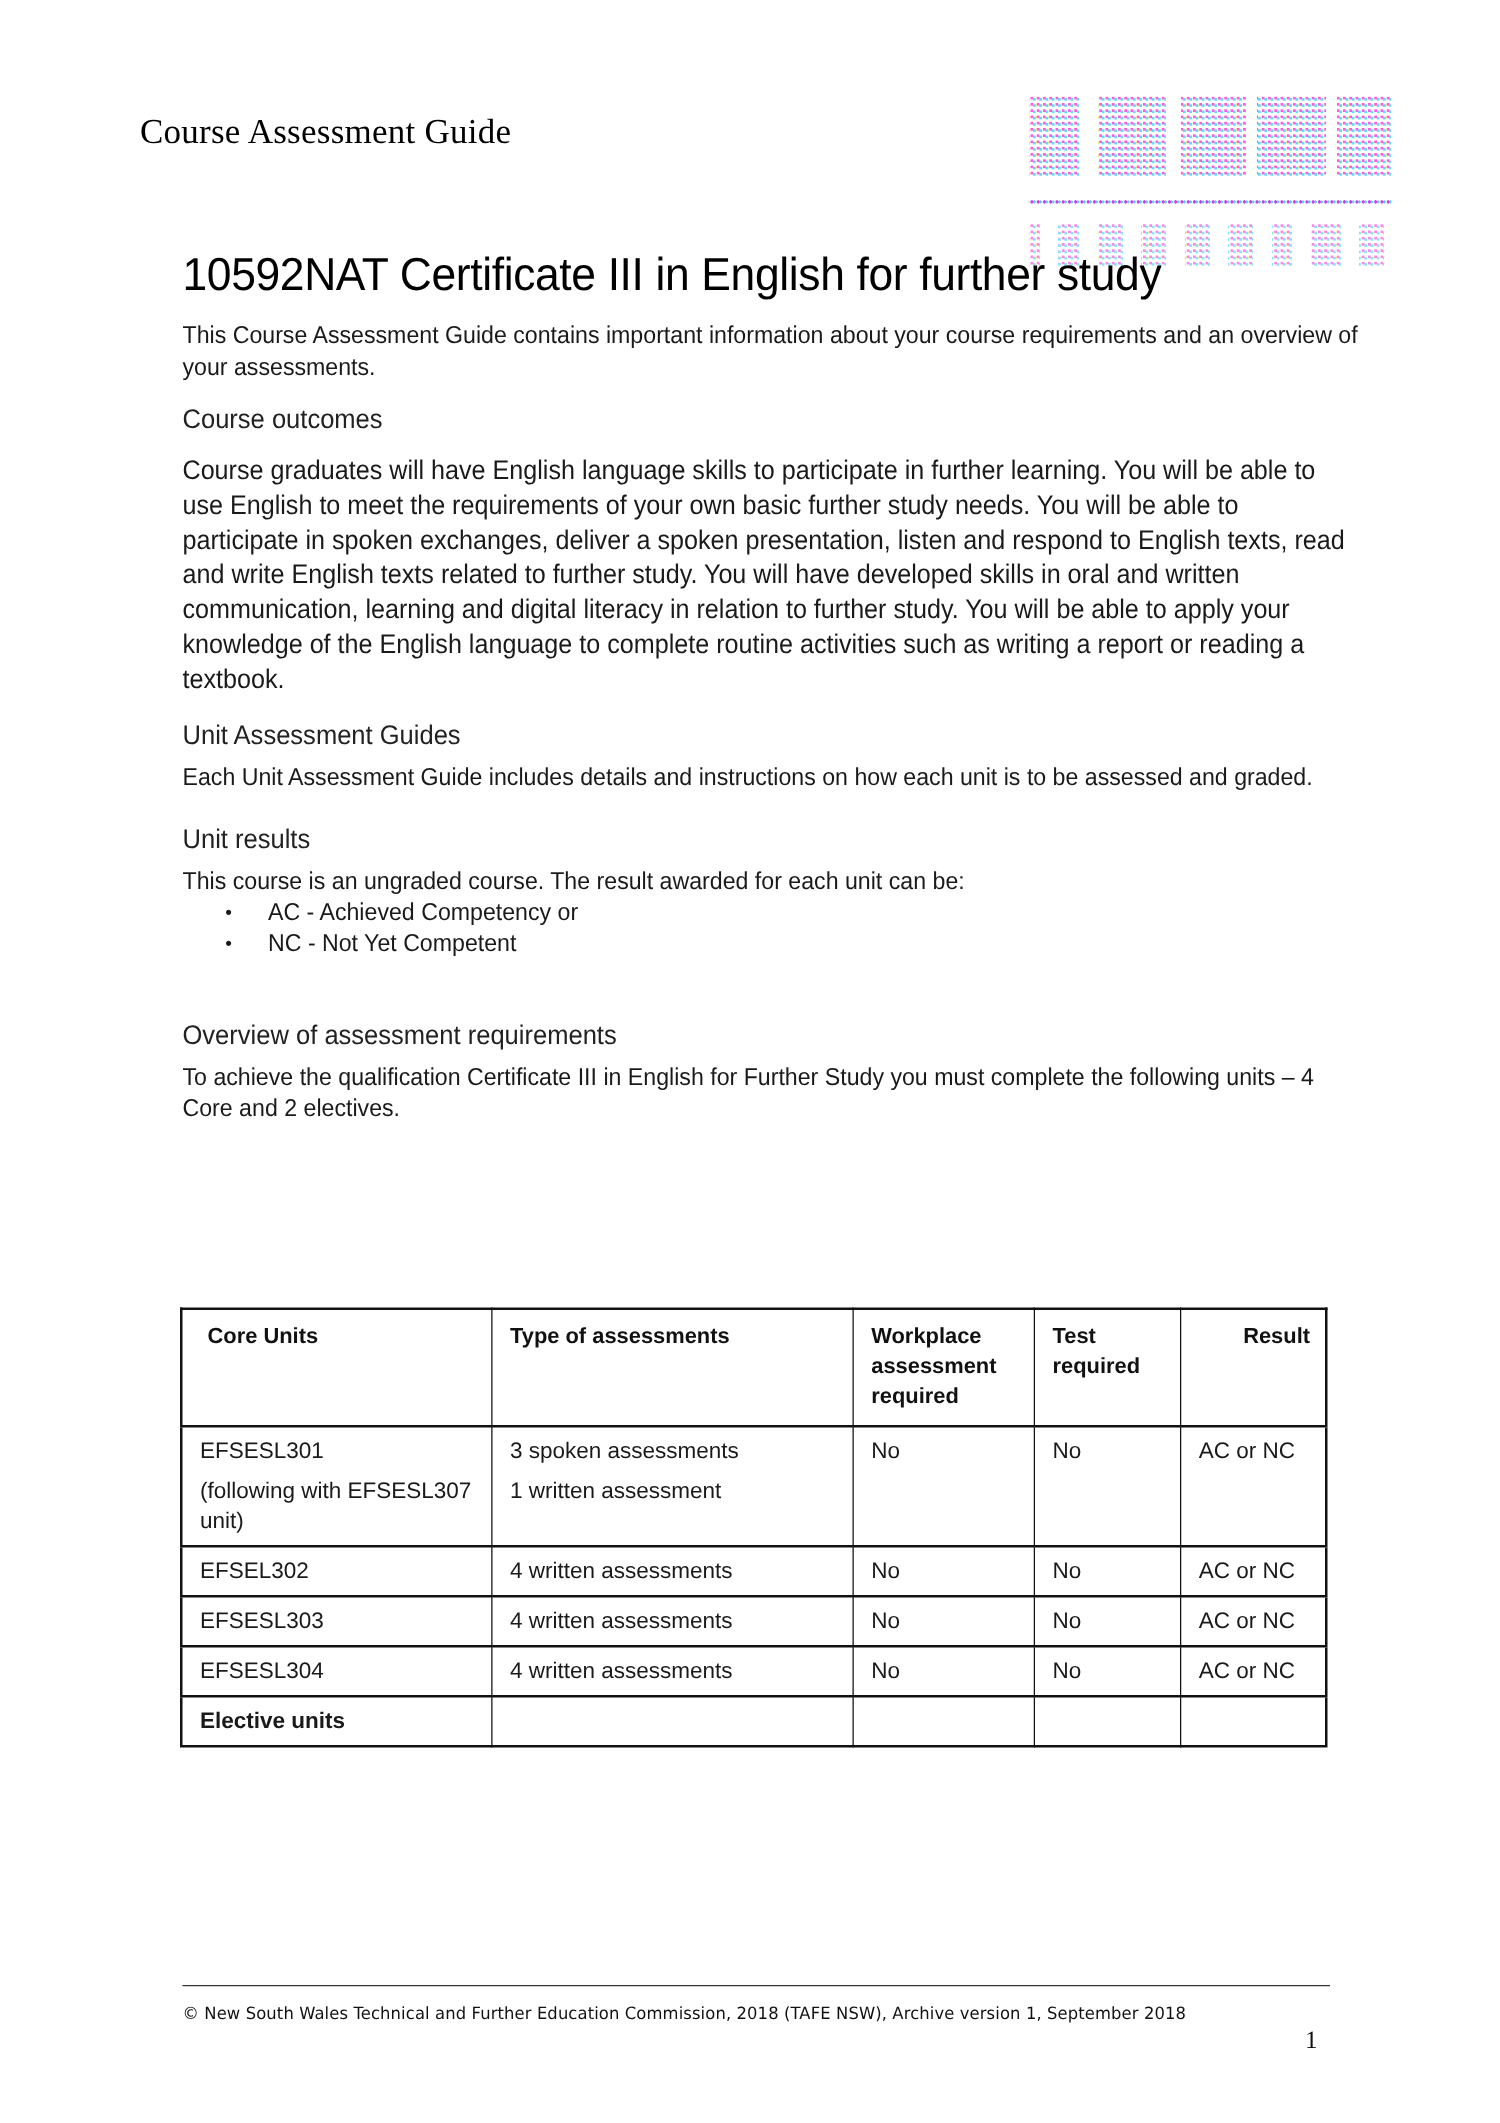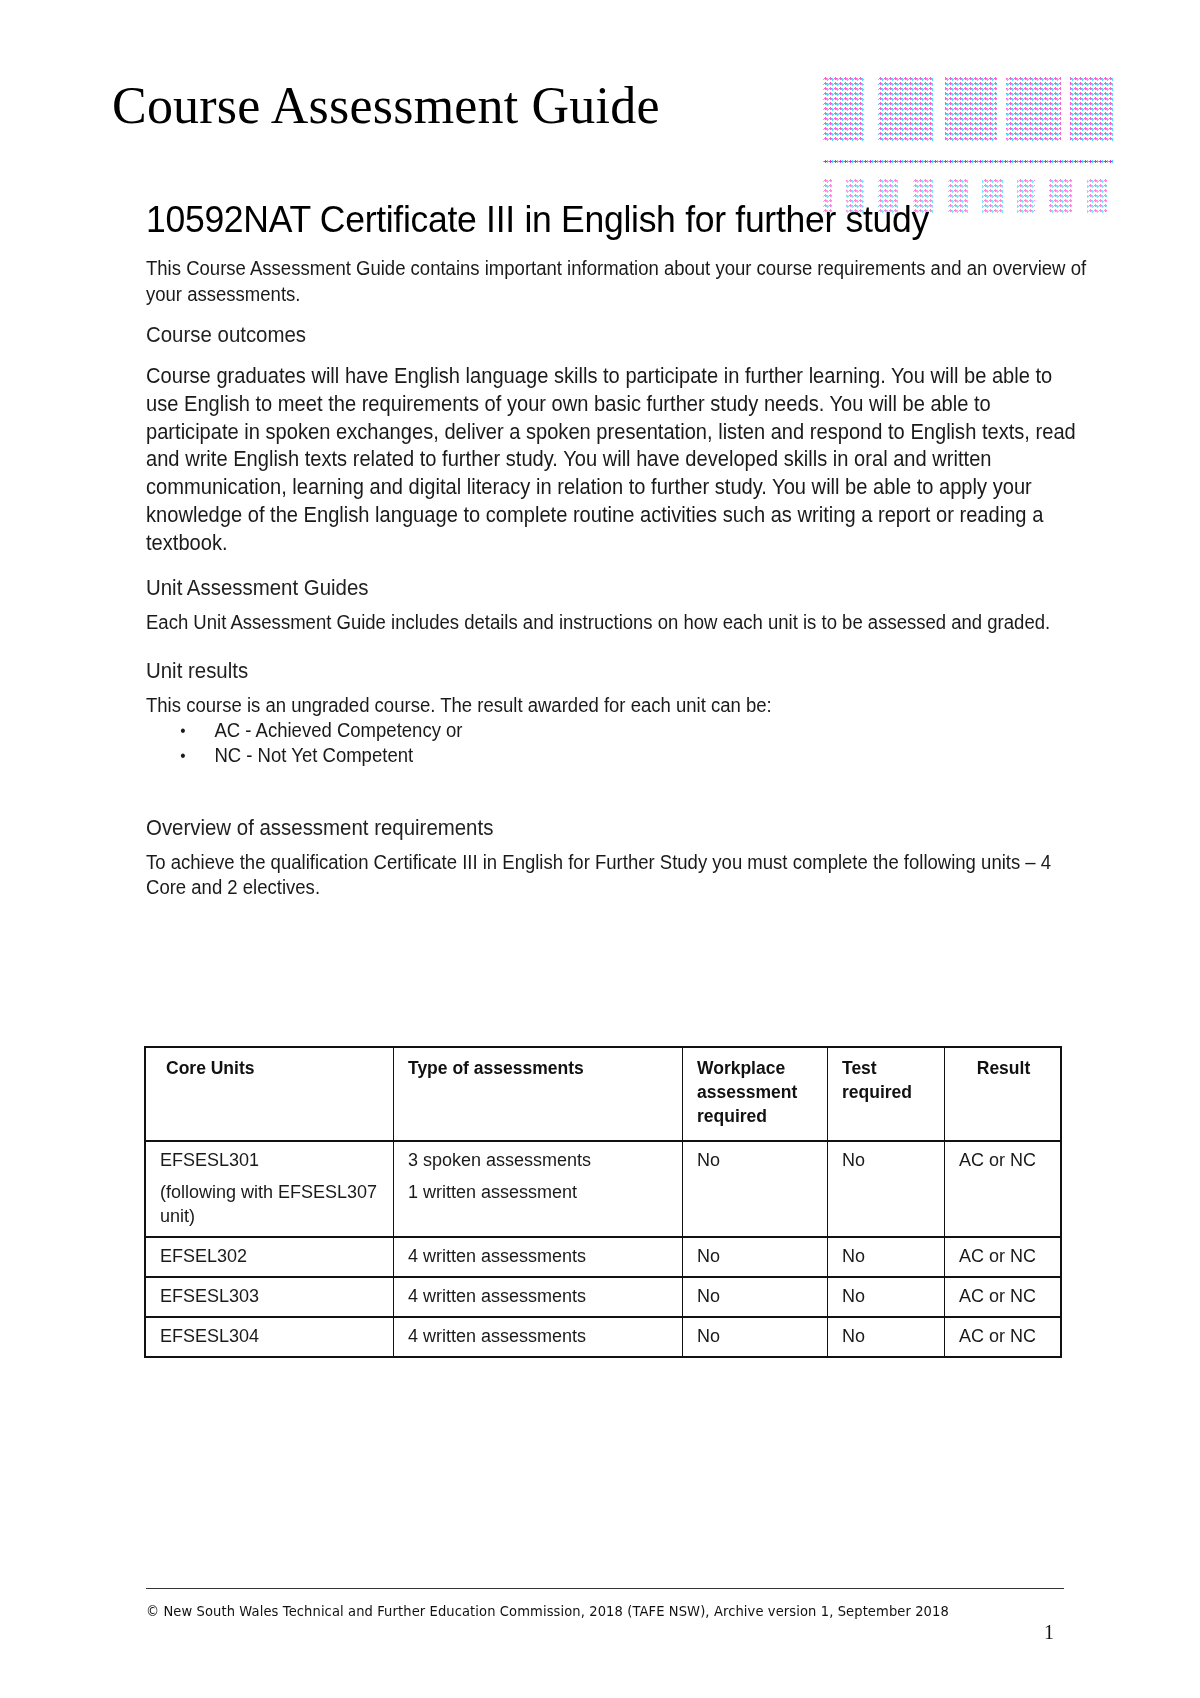--- a/index.html
+++ b/index.html
@@ -1,21 +1,21 @@
 <!DOCTYPE html>
 <html><head>
   <meta charset="utf-8">
   <style>
     html, body { margin: 0; padding: 0; background: #ffffff; }
     body { width: 1200px; height: 1698px; position: relative; overflow: hidden; color: #111111; font-family: "Liberation Sans", sans-serif; }
 
     .doc-title {
       position: absolute; left: 112px; top: 80px; margin: 0;
       font-family: "Liberation Serif", serif; font-weight: normal;
-      font-size: 52px; line-height: 52px; color: #000000; letter-spacing: 0.2px;
+      font-size: 28px; line-height: 52px; color: #000000; letter-spacing: 0.2px;
     }
 
     
     .logo { position: absolute; left: 823px; top: 76px; width: 290px; height: 140px; }
     .logo-block {
       position: absolute; left: 0; top: 0; width: 290px; height: 66px;
       background-image:
         radial-gradient(circle, rgba(255,0,200,0.75) 1.1px, transparent 1.3px),
         radial-gradient(circle, rgba(0,200,255,0.75) 1.1px, transparent 1.3px),
         radial-gradient(circle, rgba(255,230,0,0.6) 0.9px, transparent 1.1px);
@@ -72,21 +72,21 @@
       position: absolute; left: 144px; top: 1046px; width: 918px;
       border-collapse: collapse; border: 2.5px solid #111111;
       font-size: 18px; color: #1a1a1a;
     }
     table.units td, table.units th {
       border: 1.5px solid #111111; vertical-align: top; text-align: left;
       padding: 6px 12px 8px 14px; line-height: 24px;
     }
     table.units tr { border-bottom: 2.5px solid #111111; padding-left: 20px; }
     table.units th { font-weight: bold; font-size: 17.5px; line-height: 24px; height: 76px; color: #111111; padding-top: 8px; }
-    table.units th.col-result { text-align: center; }
+    table.units th.col-result { text-align: right; }
     table.units th.col-unit { padding-left: 20px; }
     .col-unit { width: 215px; }
     .col-type { width: 262px; }
     .col-workplace { width: 118px; margin-left: 44px; }
     .col-test { width: 90px; }
     .cell-line { display: block; }
     .cell-line + .cell-line.spaced { margin-top: 8px; }
     .elective-label { font-weight: bold; }
 
     .footer-rule { position: absolute; left: 146px; top: 1588px; width: 918px; height: 0; border-top: 1.5px solid #333333; }
@@ -181,18 +181,25 @@
       <td>
           <span class="cell-line">EFSESL304</span>
         </td>
       <td>
           <span class="cell-line">4 written assessments</span>
         </td>
       <td>No</td>
       <td>No</td>
       <td>AC or NC</td>
     </tr>
+    <tr>
+      <td class="elective-label">Elective units</td>
+      <td></td>
+      <td></td>
+      <td></td>
+      <td></td>
+    </tr>
   </tbody>
 </table>
 
 <div class="footer-rule"></div>
 <p class="footer-text">© New South Wales Technical and Further Education Commission, 2018 (TAFE NSW), Archive version 1, September 2018</p>
 <span class="page-number">1</span>
 
 </body></html>

